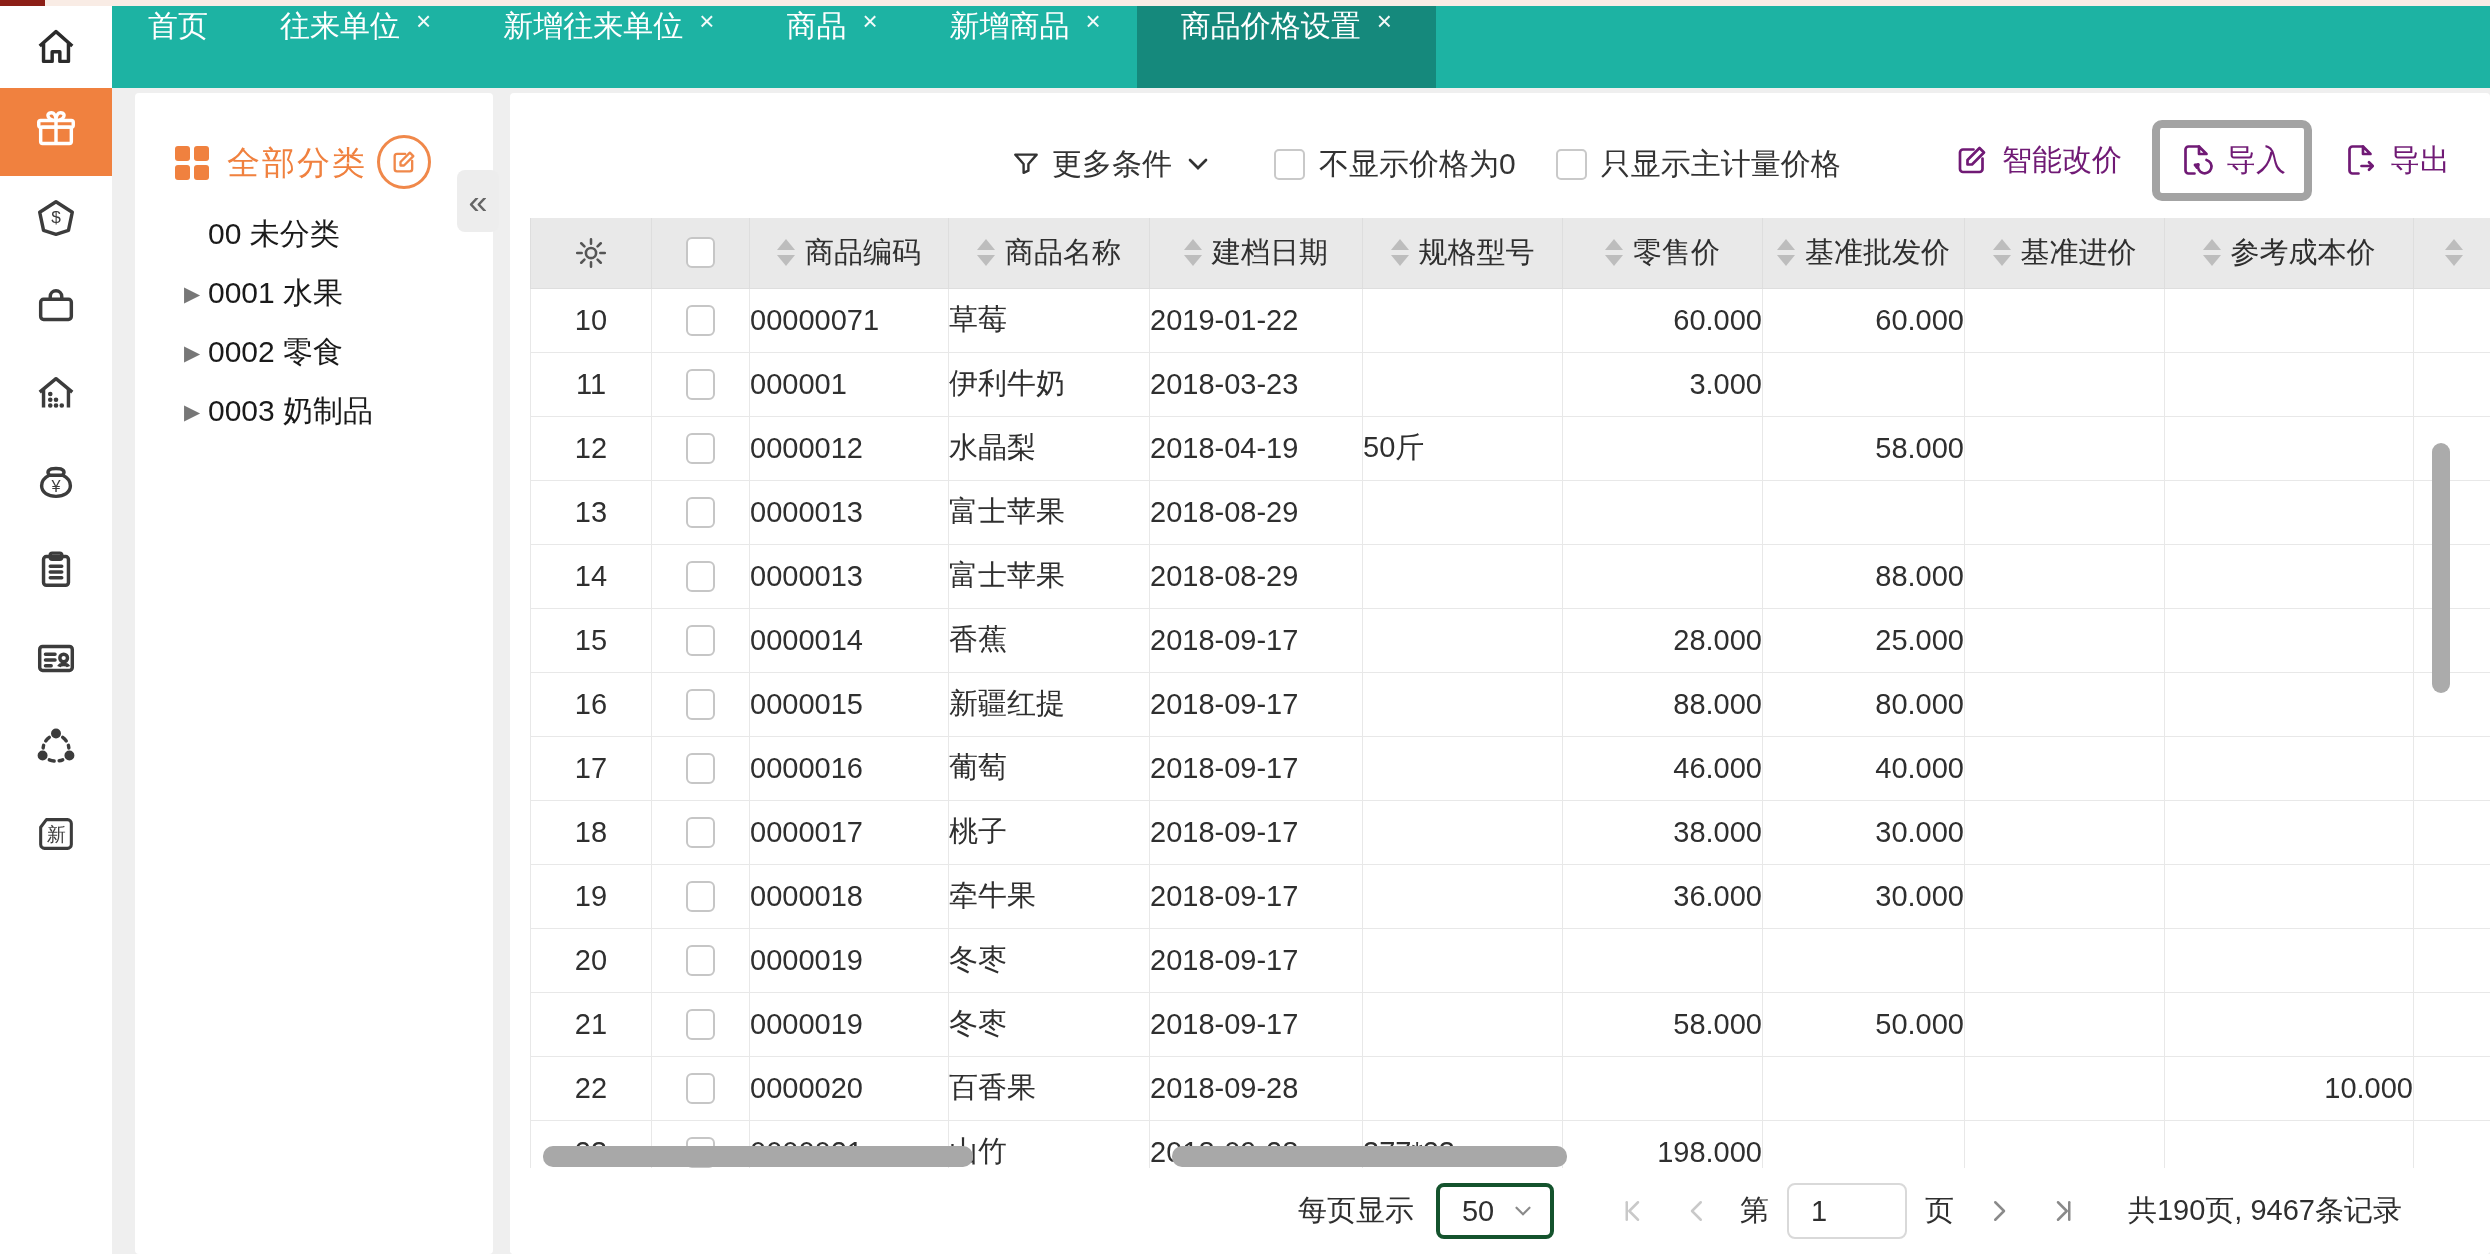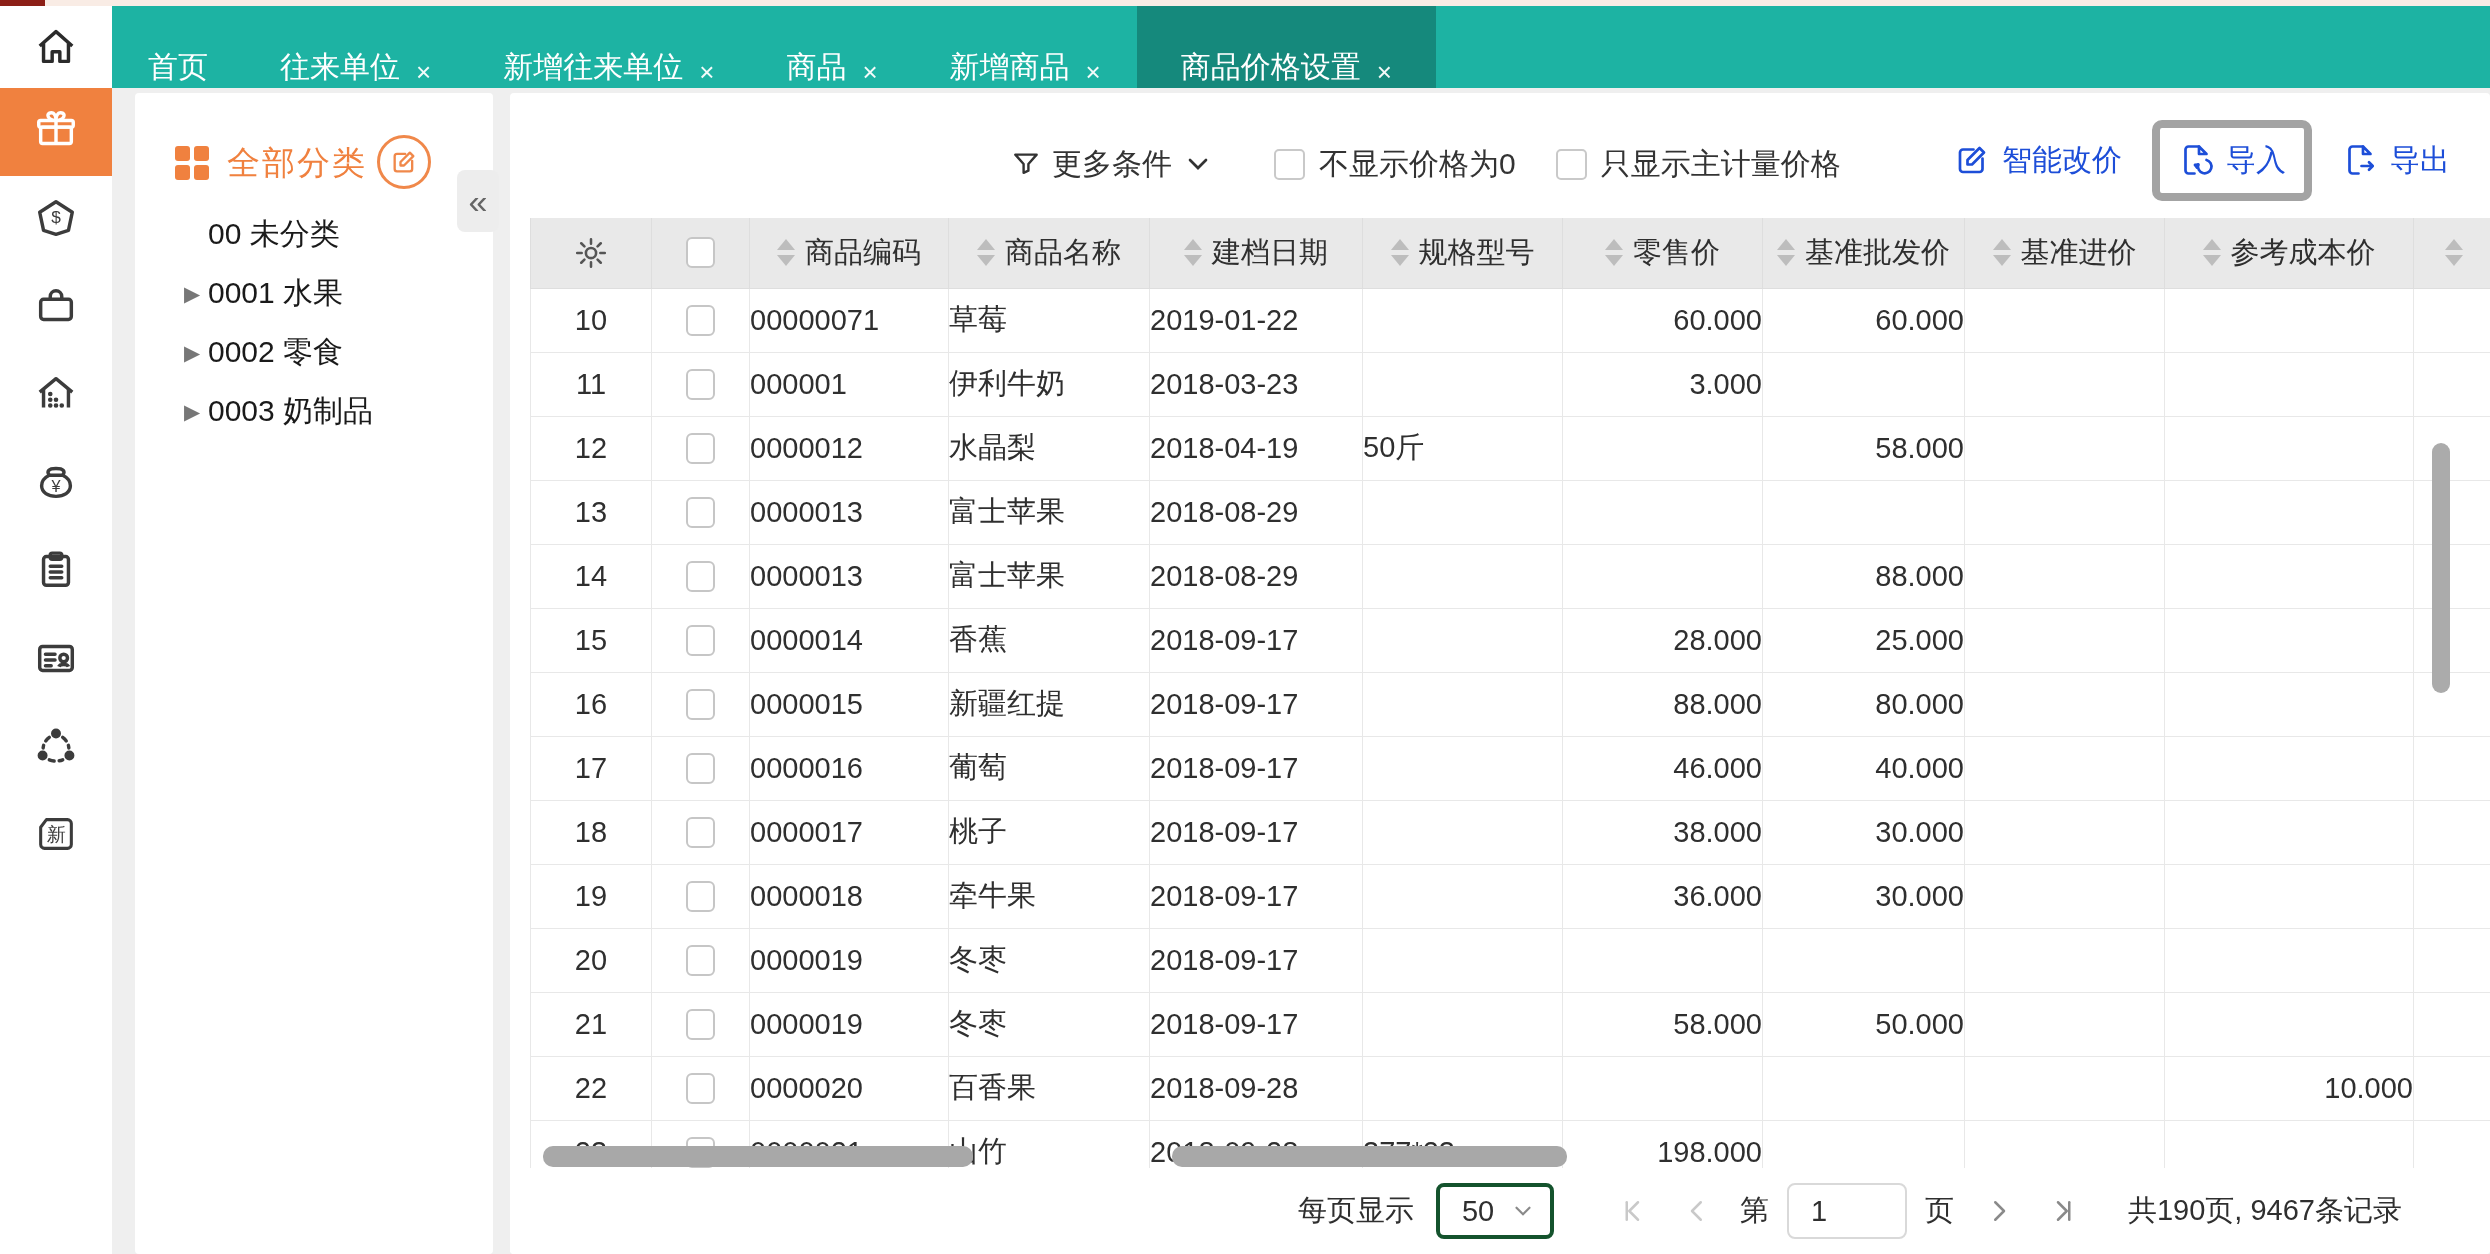--- a/index.html
+++ b/index.html
@@ -13,21 +13,21 @@
 
   
   .rail { position:absolute; left:0; top:6px; width:112px; height:1248px; background:#ffffff; z-index:4; }
   .rail-home { height:82px; display:flex; align-items:center; justify-content:center; color:#2b2b2b; }
   .rail-item { height:88px; display:flex; align-items:center; justify-content:center; color:#3c3c3c; cursor:pointer; }
   .rail-item.active { background:#f0813f; color:#ffffff; }
   .rail svg { width:46px; height:46px; }
 
   
   .tabbar { position:absolute; left:112px; top:6px; width:2378px; height:82px; background:#1db3a3; display:flex; align-items:stretch; z-index:3; }
-  .tab { display:flex; align-items:flex-end; color:#ffffff; font-size:30px; padding:0 36px; cursor:pointer; white-space:nowrap; }
+  .tab { display:flex; align-items:flex-start; color:#ffffff; font-size:30px; padding:0 36px; cursor:pointer; white-space:nowrap; }
   .tab.active { background:#15897c; padding:0 44px; }
   .tab .close { margin-left:16px; font-size:26px; opacity:.95; cursor:pointer; }
 
   
   .workspace { position:absolute; left:112px; top:88px; width:2378px; height:1166px; background:#efefef; }
 
   
   .cat-card { position:absolute; left:23px; top:5px; width:358px; height:1161px; background:#ffffff; border-radius:4px; }
   .cat-head { position:absolute; left:0; top:38px; width:100%; height:64px; display:flex; align-items:center; }
   .grid-icon { margin-left:40px; width:34px; height:34px; display:grid; grid-template-columns:15px 15px; grid-template-rows:15px 15px; gap:4px; }
@@ -52,21 +52,21 @@
   .search-input::placeholder { color:#b9b9b9; }
   .search-icon { width:40px; height:40px; color:#f5813c; flex:0 0 auto; cursor:pointer; }
   .filters { position:absolute; left:500px; top:36px; height:70px; display:flex; align-items:center; color:#333; font-size:30px; }
   .more-cond { display:flex; align-items:center; gap:10px; cursor:pointer; }
   .more-cond svg { width:32px; height:32px; }
   .chk { display:flex; align-items:center; gap:14px; cursor:pointer; }
   .chk .box { width:31px; height:31px; border:2px solid #c9c9c9; border-radius:5px; background:#fff; }
   .chk1 { margin-left:60px; }
   .chk2 { margin-left:40px; }
   .tool-btns { position:absolute; right:40px; top:22px; height:90px; display:flex; align-items:center; gap:30px; }
-  .tbtn { display:flex; align-items:center; gap:12px; font-size:30px; color:#1d4ed8; cursor:pointer; white-space:nowrap; }
+  .tbtn { display:flex; align-items:center; gap:12px; font-size:30px; color:#701a75; cursor:pointer; white-space:nowrap; }
   .tbtn svg { width:36px; height:36px; }
   .import-box { border:8px solid #a3a3a3; border-radius:10px; padding:12px 18px; display:flex; align-items:center; }
 
   
   .table-viewport { position:absolute; left:20px; top:125px; width:1960px; height:950px; overflow:hidden; }
   table.grid { border-collapse:collapse; table-layout:fixed; width:1963px; }
   .grid col.c-num{width:121px}.grid col.c-chk{width:98px}.grid col.c-code{width:199px}
   .grid col.c-name{width:201px}.grid col.c-date{width:213px}.grid col.c-spec{width:200px}
   .grid col.c-p1{width:200px}.grid col.c-p2{width:202px}.grid col.c-p3{width:200px}
   .grid col.c-p4{width:249px}.grid col.c-p5{width:80px}

